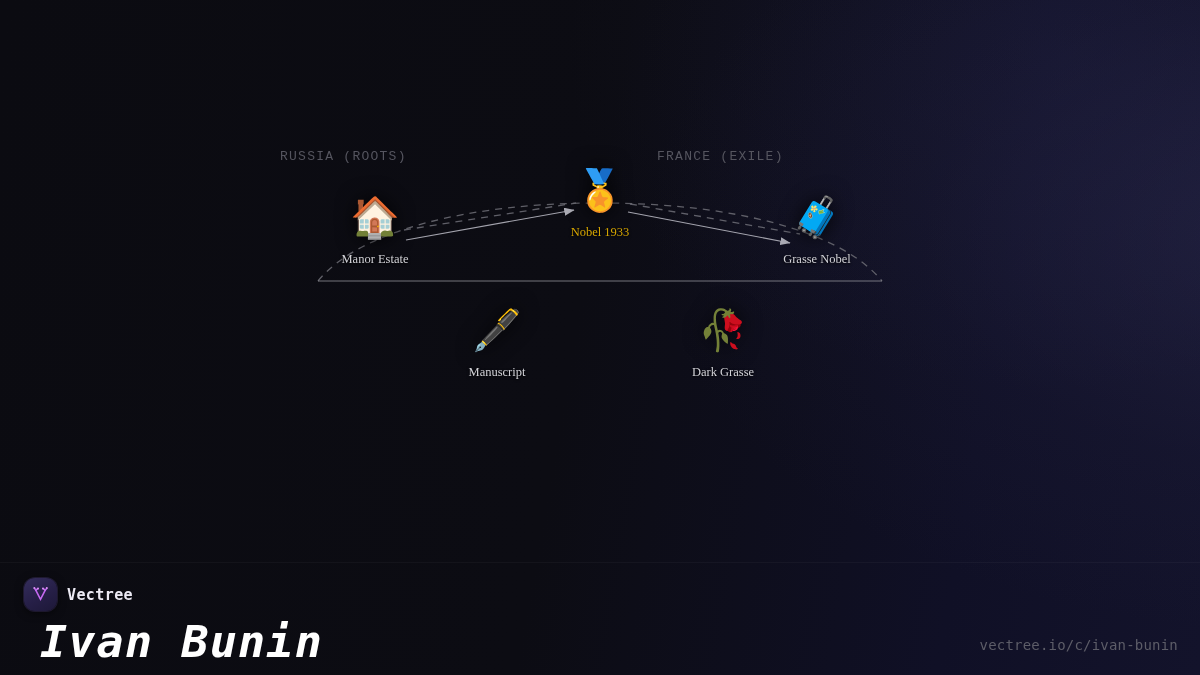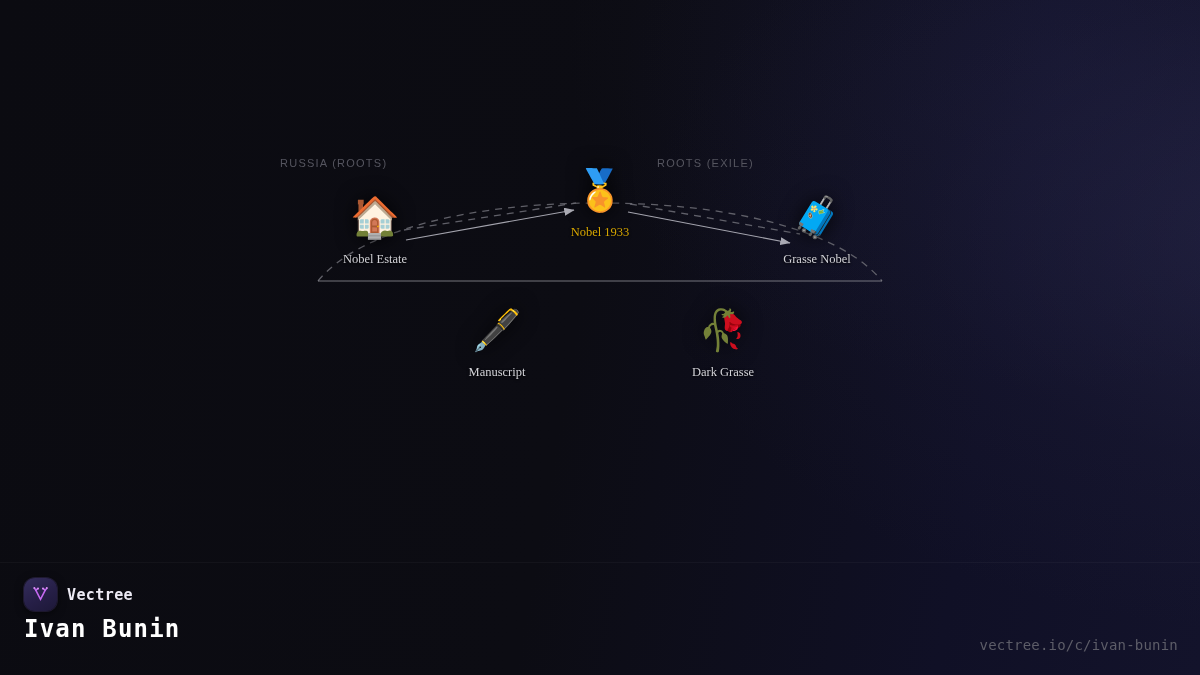--- a/index.html
+++ b/index.html
@@ -20,26 +20,25 @@
     overflow:hidden;
   }
 
   
   #graph { position:absolute; inset:0; }
   #edges { position:absolute; left:0; top:0; width:1200px; height:675px; pointer-events:none; }
 
   
   .section-label {
     position:absolute;
-    font-family:Liberation Sans, sans-serif;
-    font-size:11px;
+    font-family:Liberation Mono, monospace;
+    font-size:13px;
     letter-spacing:1.25px;
     color:#55555f;
     white-space:nowrap;
-    margin-top:8px;
   }
 
   
   .node {
     position:absolute;
     display:flex;
     flex-direction:column;
     align-items:center;
     transform:translate(-50%,-50%);
     white-space:nowrap;
@@ -81,26 +80,27 @@
     box-shadow:0 0 0 1px rgba(150,120,230,0.16), 0 2px 8px rgba(0,0,0,0.6);
   }
   #brand-name {
     font-family:"DejaVu Sans Mono","Liberation Mono",monospace;
     font-size:15px; font-weight:bold;
     color:#eceaf4;
     letter-spacing:0.4px;
   }
   #page-title {
     position:absolute;
-    left:24px; top:52px;
+    left:40px; top:52px;
     font-family:"DejaVu Sans Mono","Liberation Mono",monospace;
-    font-size:24px;
+    font-size:45px;
     font-weight:bold;
     letter-spacing:1.2px;
     color:#ffffff;
+    font-style:italic;
   }
   #footer-url {
     position:absolute;
     right:22px; bottom:22px;
     font-family:"DejaVu Sans Mono","Liberation Mono",monospace;
     font-size:14px;
     letter-spacing:0.2px;
     color:#5d5d68;
   }
 </style>
@@ -124,25 +124,25 @@
 
       <line x1="406" y1="240" x2="574" y2="210" stroke="#b0b0ba" stroke-width="1.15" marker-end="url(#arrowhead)" opacity="0.92"></line>
 
       <line x1="628" y1="212" x2="790" y2="243" stroke="#b0b0ba" stroke-width="1.15" marker-end="url(#arrowhead)" opacity="0.92"></line>
 
       <line x1="404" y1="230" x2="576" y2="203" stroke="#6e6e77" stroke-width="1.3" stroke-dasharray="7 6" opacity="0.85"></line>
       <line x1="630" y1="204" x2="800" y2="234" stroke="#6e6e77" stroke-width="1.3" stroke-dasharray="7 6" opacity="0.85"></line>
     </svg>
 
     <div class="section-label" style="left:280px; top:149px;">RUSSIA (ROOTS)</div>
-    <div class="section-label" style="left:657px; top:149px;">ROOTS (EXILE)</div>
+    <div class="section-label" style="left:657px; top:149px;">FRANCE (EXILE)</div>
 
     <div class="node" style="left:375px; top:232px;">
       <span class="node-emoji">🏠</span>
-      <span class="node-label">Nobel Estate</span>
+      <span class="node-label">Manor Estate</span>
     </div>
 
     <div class="node" style="left:600px; top:205px;">
       <span class="node-emoji">🏅</span>
       <span class="node-label accent">Nobel 1933</span>
     </div>
 
     <div class="node" style="left:817px; top:232px;">
       <span class="node-emoji">🧳</span>
       <span class="node-label">Grasse Nobel</span>

